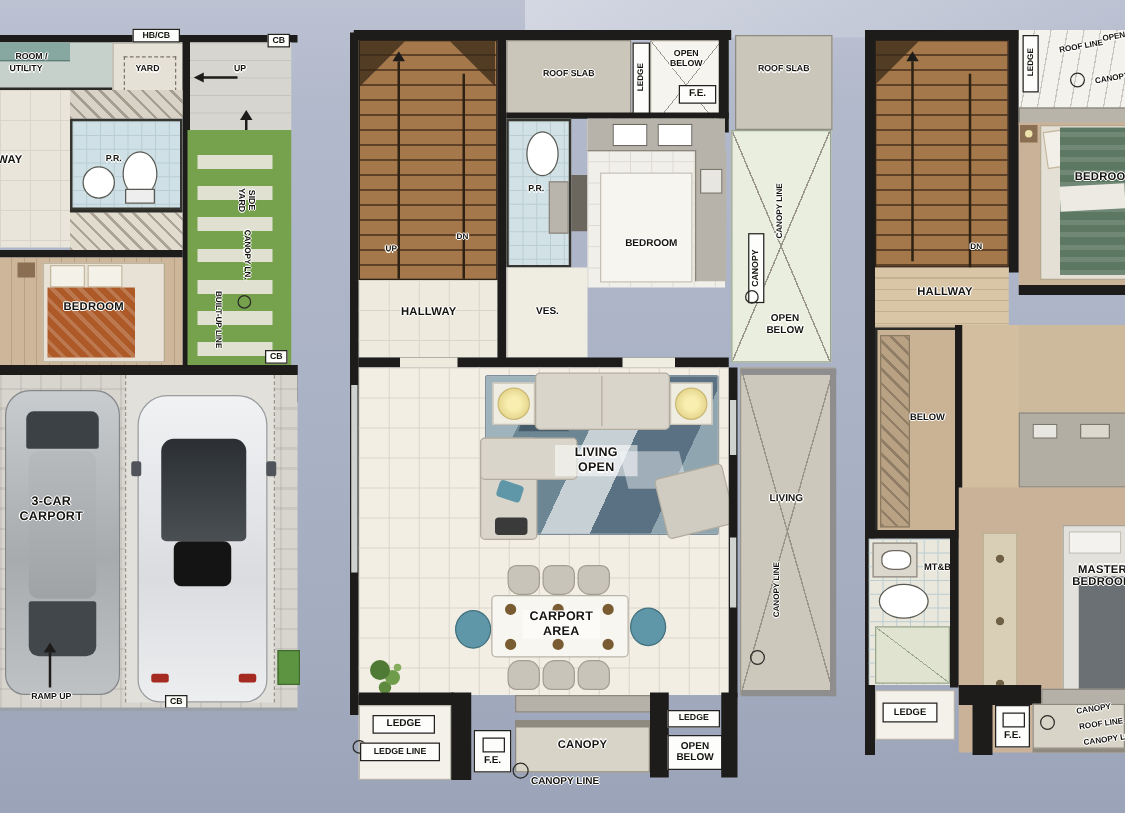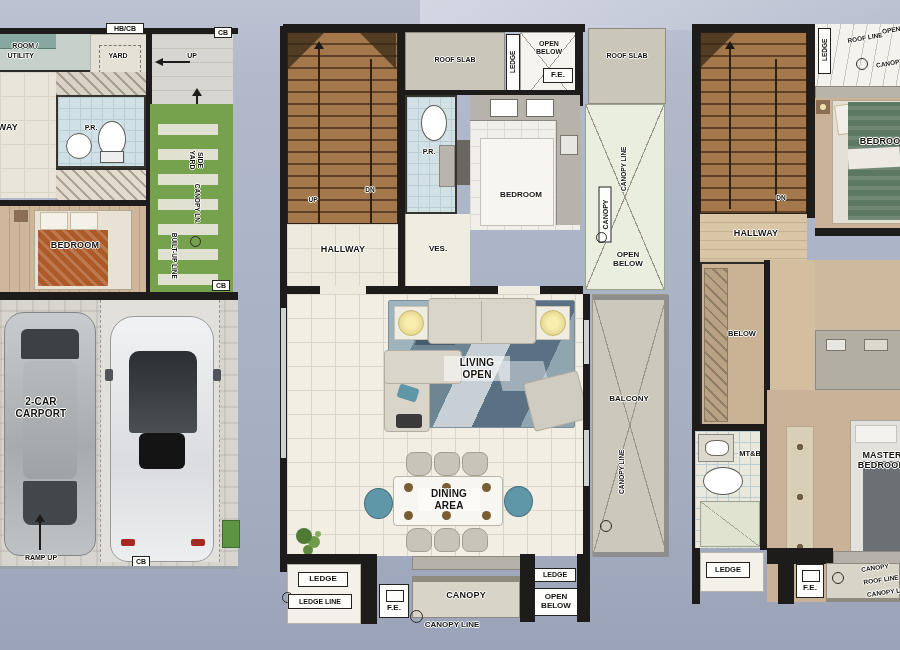--- a/index.html
+++ b/index.html
@@ -114,21 +114,21 @@
   <div class="r" style="left:110px;top:316px;width:104px;height:246px;background:linear-gradient(180deg,#f0f2f4,#dadcdf 60%,#eceef0);border-radius:24px 24px 18px 18px;border:1px solid #9a9da0;">
     <div class="abs" style="left:18px;top:34px;width:68px;height:82px;background:linear-gradient(180deg,#2b2f33,#4a4f54);border-radius:10px 10px 4px 4px;"></div>
     <div class="abs" style="left:28px;top:116px;width:46px;height:36px;background:#141414;border-radius:6px;"></div>
     <div class="abs" style="left:-6px;top:52px;width:8px;height:12px;background:#50545a;border-radius:2px;"></div>
     <div class="abs" style="left:102px;top:52px;width:8px;height:12px;background:#50545a;border-radius:2px;"></div>
     <div class="abs" style="left:10px;top:222px;width:14px;height:7px;background:#a52a22;border-radius:2px;"></div>
     <div class="abs" style="left:80px;top:222px;width:14px;height:7px;background:#a52a22;border-radius:2px;"></div>
   </div>
 
   <div class="r" style="left:222px;top:520px;width:18px;height:28px;background:#5d9441;border:1px solid #3f6b2c;"></div>
-  <div class="lb" style="left:4px;top:396px;width:74px;font-size:10px;">2-CAR CARPORT</div>
+  <div class="lb" style="left:4px;top:396px;width:74px;font-size:10px;">3-CAR CARPORT</div>
   <div class="arrv" style="left:39px;top:522px;height:28px;"></div>
   <div class="tri-up" style="left:35px;top:514px;"></div>
   <div class="lb sm" style="left:14px;top:554px;width:54px;">RAMP UP</div>
   <div class="bx" style="left:132px;top:556px;width:18px;height:11px;">CB</div>
   <div class="abs" style="left:0;top:566px;width:238px;height:3px;background:#9ba1ab;"></div>
 
   <div class="w" style="left:280px;top:26px;width:7px;height:546px;"></div>
   <div class="abs" style="left:281px;top:308px;width:5px;height:150px;background:#cfd3cf;"></div>
   <div class="w" style="left:283px;top:24px;width:302px;height:8px;"></div>
 
@@ -223,33 +223,33 @@
     <div class="abs" style="left:10px;top:6px;width:9px;height:9px;border-radius:50%;background:#7a5c33;"></div>
     <div class="abs" style="left:48px;top:6px;width:9px;height:9px;border-radius:50%;background:#7a5c33;"></div>
     <div class="abs" style="left:88px;top:6px;width:9px;height:9px;border-radius:50%;background:#7a5c33;"></div>
     <div class="abs" style="left:10px;top:34px;width:9px;height:9px;border-radius:50%;background:#7a5c33;"></div>
     <div class="abs" style="left:48px;top:34px;width:9px;height:9px;border-radius:50%;background:#7a5c33;"></div>
     <div class="abs" style="left:88px;top:34px;width:9px;height:9px;border-radius:50%;background:#7a5c33;"></div>
   </div>
   <div class="chair" style="left:406px;top:528px;width:24px;height:22px;border-radius:10px 10px 7px 7px;"></div>
   <div class="chair" style="left:434px;top:528px;width:24px;height:22px;border-radius:10px 10px 7px 7px;"></div>
   <div class="chair" style="left:462px;top:528px;width:24px;height:22px;border-radius:10px 10px 7px 7px;"></div>
-  <div class="lb" style="left:418px;top:488px;width:62px;font-size:10px;background:rgba(255,255,255,.5);">DINING AREA</div>
+  <div class="lb" style="left:418px;top:488px;width:62px;font-size:10px;background:rgba(255,255,255,.5);">CARPORT AREA</div>
   <div class="abs" style="left:296px;top:528px;width:16px;height:16px;border-radius:50%;background:#4e7a35;box-shadow:10px 6px 0 -2px #6f9c4a,4px 14px 0 -3px #5d8a3e,14px -2px 0 -5px #85ae5c;"></div>
 
   <div class="w" style="left:583px;top:294px;width:7px;height:264px;"></div>
   <div class="abs" style="left:584px;top:320px;width:5px;height:44px;background:#cfd3cf;"></div>
   <div class="abs" style="left:584px;top:430px;width:5px;height:56px;background:#cfd3cf;"></div>
 
   <div class="r xlines" style="left:592px;top:294px;width:76px;height:262px;background-color:#cdc8bc;border:1px solid #9a968a;">
     <div class="abs" style="left:0;top:0;width:76px;height:5px;background:#8e8e8e;"></div>
     <div class="abs" style="left:71px;top:0;width:5px;height:262px;background:#8e8e8e;"></div>
     <div class="abs" style="left:0;top:257px;width:76px;height:5px;background:#8e8e8e;"></div>
   </div>
-  <div class="lb sm" style="left:596px;top:394px;width:66px;font-size:8px;">BALCONY</div>
+  <div class="lb sm" style="left:596px;top:394px;width:66px;font-size:8px;">LIVING</div>
   <div class="lb xs" style="left:586px;top:468px;width:72px;transform:rotate(-90deg);">CANOPY LINE</div>
   <div class="circ" style="left:600px;top:520px;width:10px;height:10px;"></div>
 
   <div class="w" style="left:287px;top:554px;width:76px;height:10px;"></div>
   <div class="r" style="left:287px;top:564px;width:74px;height:60px;background:#f3f1ea;border:1px solid #b9b4a8;"></div>
   <div class="bx" style="left:298px;top:572px;width:50px;height:15px;font-size:8px;">LEDGE</div>
   <div class="circ" style="left:282px;top:592px;width:9px;height:9px;"></div>
   <div class="bx" style="left:288px;top:594px;width:64px;height:15px;">LEDGE LINE</div>
   <div class="w" style="left:361px;top:554px;width:16px;height:70px;"></div>
   <div class="bx" style="left:379px;top:584px;width:30px;height:34px;flex-direction:column;font-size:8px;">

